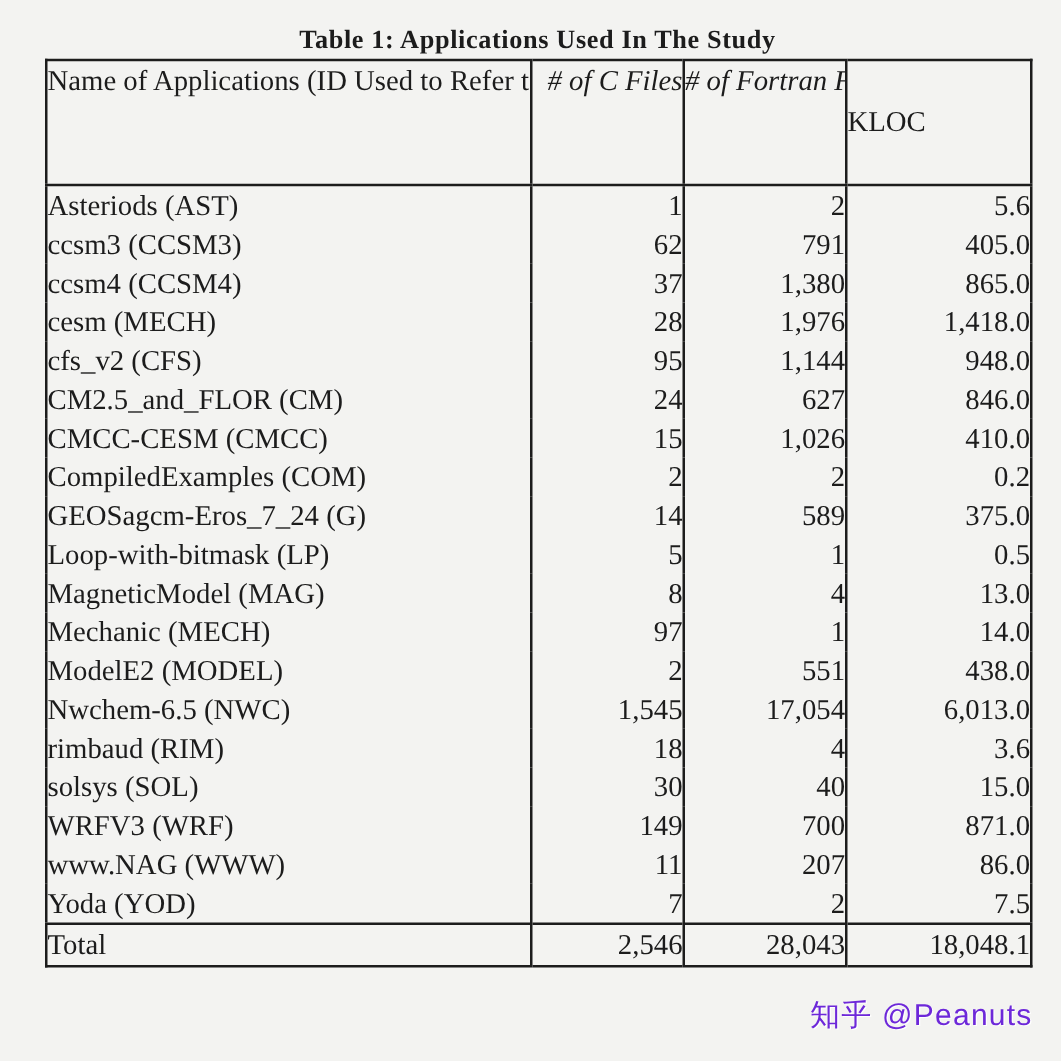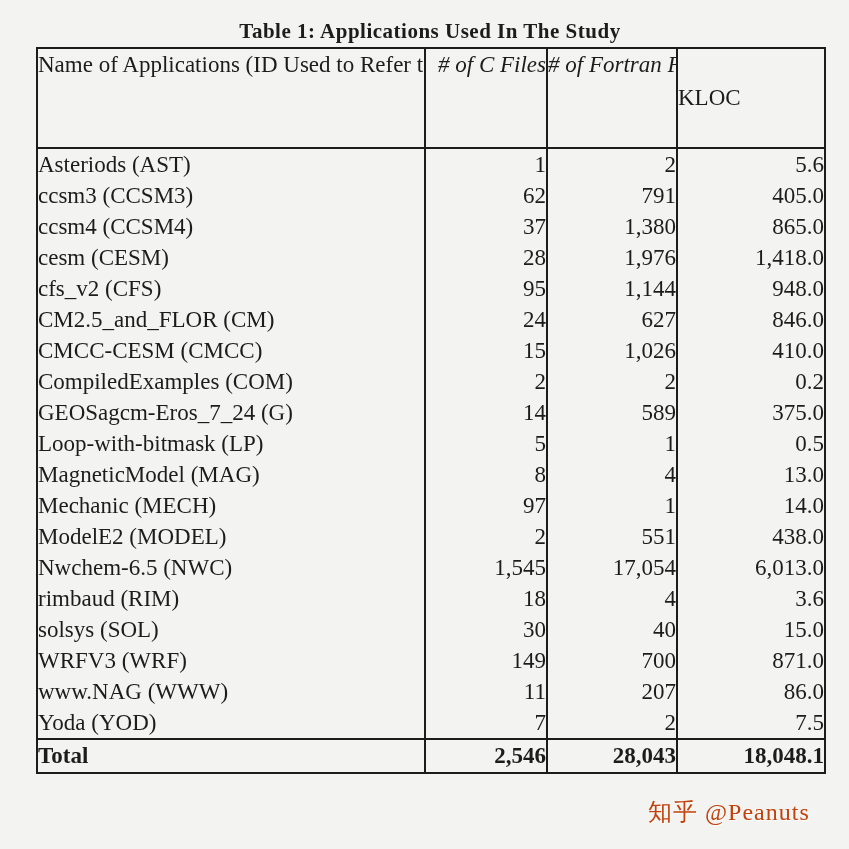--- a/index.html
+++ b/index.html
@@ -43,28 +43,28 @@
   .h-name  { text-align: center; vertical-align: top; padding-top: 5px; white-space: pre-line; line-height: 31px; }
   .h-num   { text-align: right; vertical-align: top; padding-top: 5px; padding-right: 9px; white-space: pre-line; line-height: 31px; font-style: italic; }
   .h-kloc  { text-align: left; vertical-align: middle; padding-right: 7px; }
   
   tbody tr { height: 31px; padding-left: 42px; }
   tbody td { line-height: 31px; }
   .col-name { text-align: left;  padding-left: 13px; }
   .col-num  { text-align: right; padding-right: 11px; }
   .col-kloc { text-align: right; padding-right: 7px; }
   
-  tfoot tr { height: 34px; font-weight: bold; }
+  tfoot tr { height: 34px; }
   tfoot td { border-top: 2px solid #1c1c1c; line-height: 32px; }
   .watermark {
     position: absolute;
     left: 648px; top: 796px;
     font-size: 24px;
-    font-family: Liberation Serif, serif;
-    color: #c2410c;
+    font-family: Liberation Sans, sans-serif;
+    color: #6d28d9;
     text-shadow: 1px 1px 0 rgba(255,255,255,0.9);
     letter-spacing: 1px;
     white-space: nowrap;
   }
 </style>
 </head>
 <body>
 
 <div class="title">Table 1:  Applications Used In The Study</div>
 
@@ -100,21 +100,21 @@
         <td class="col-num">791</td>
         <td class="col-kloc">405.0</td>
       </tr>
       <tr>
         <td class="col-name">ccsm4 (CCSM4)</td>
         <td class="col-num">37</td>
         <td class="col-num">1,380</td>
         <td class="col-kloc">865.0</td>
       </tr>
       <tr>
-        <td class="col-name">cesm (CESM)</td>
+        <td class="col-name">cesm (MECH)</td>
         <td class="col-num">28</td>
         <td class="col-num">1,976</td>
         <td class="col-kloc">1,418.0</td>
       </tr>
       <tr>
         <td class="col-name">cfs_v2 (CFS)</td>
         <td class="col-num">95</td>
         <td class="col-num">1,144</td>
         <td class="col-kloc">948.0</td>
       </tr>

